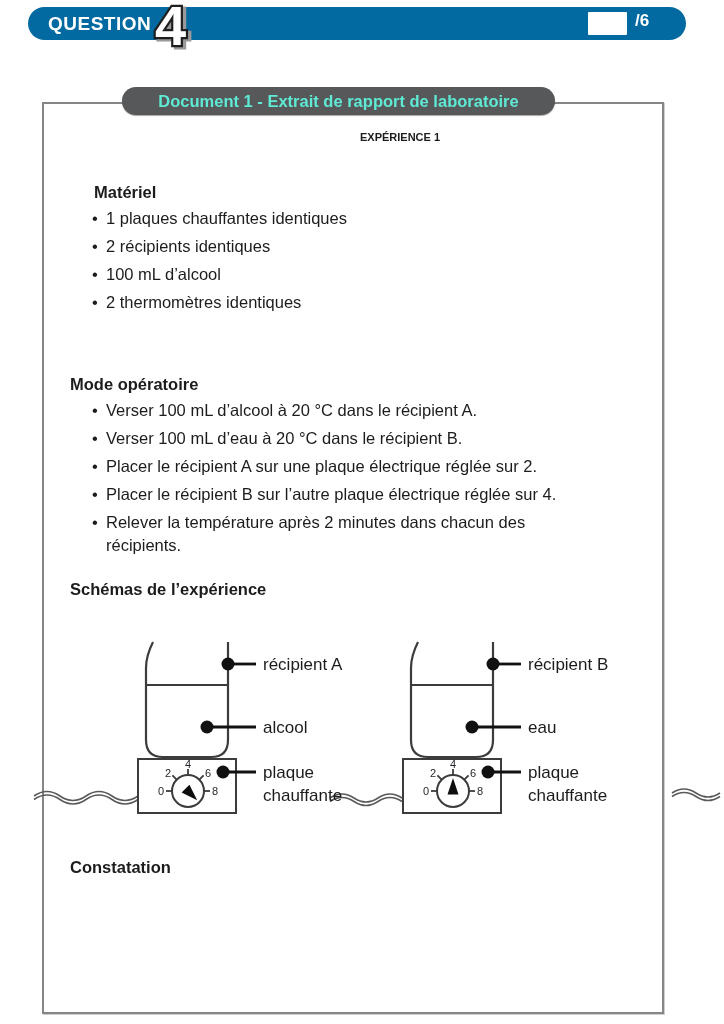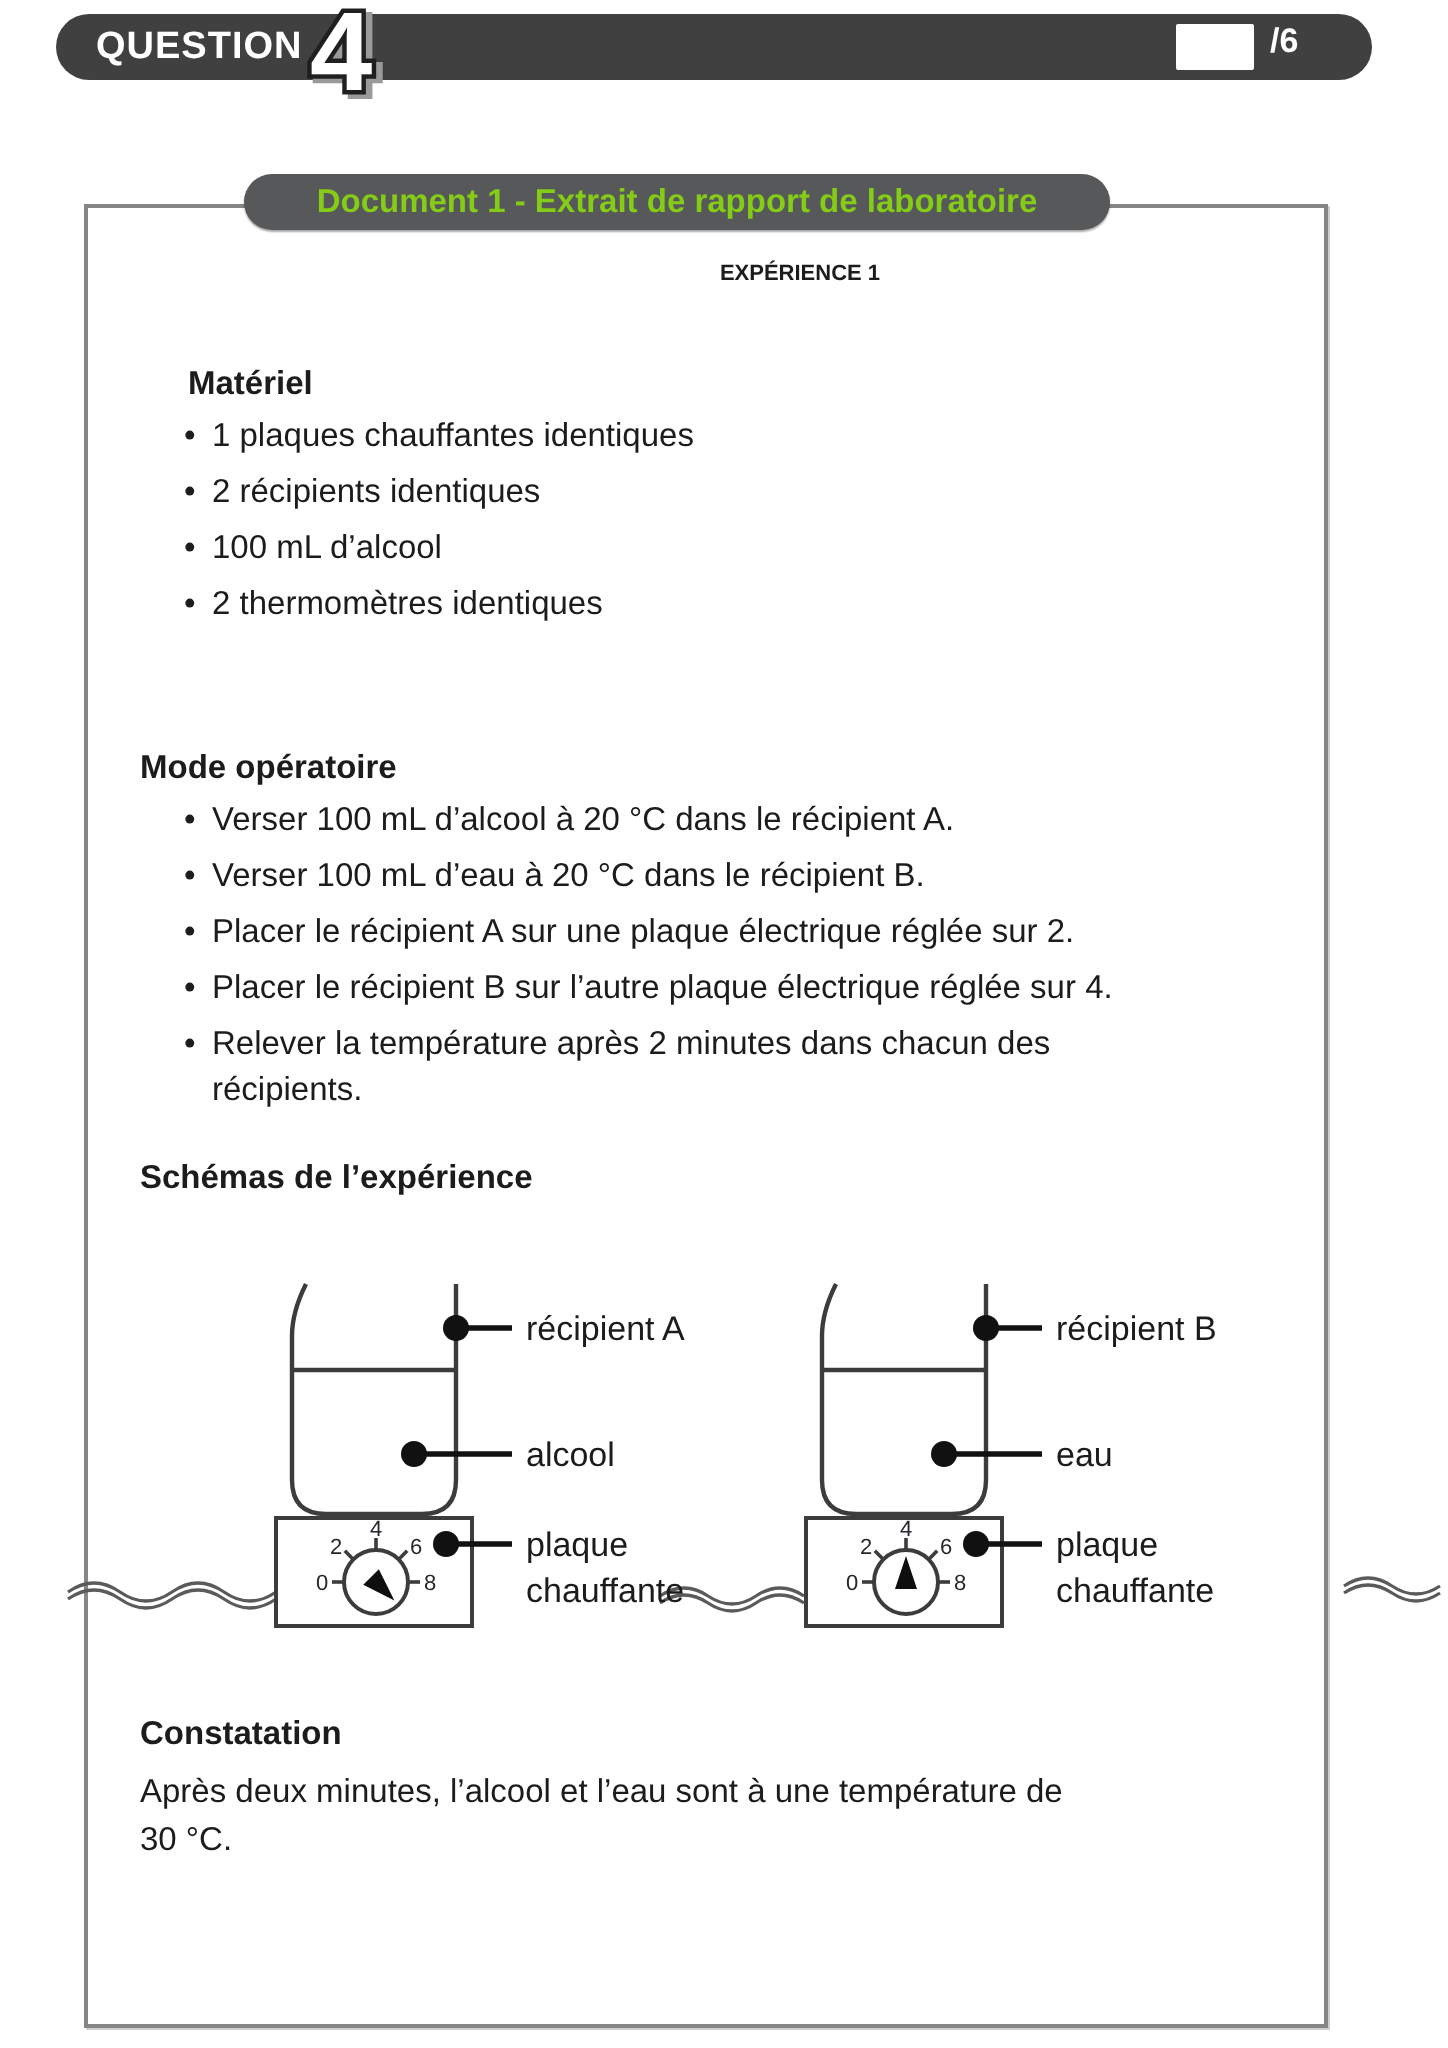--- a/index.html
+++ b/index.html
@@ -5,21 +5,21 @@
   * { margin:0; padding:0; box-sizing:border-box; }
   html,body { background:#ffffff; }
   .page {
     position:relative; width:724px; height:1024px;
     background:#ffffff; overflow:hidden;
     font-family:"Liberation Sans", sans-serif; color:#1c1c1c;
   }
   
   .qbar {
     position:absolute; left:28px; top:7px; width:658px; height:33px;
-    background:#404040; border-radius:17px; z-index:1;
+    background:#0369a1; border-radius:17px; z-index:1;
   }
   .qbar-label {
     position:absolute; left:20px; top:6px;
     color:#ffffff; font-size:19px; font-weight:bold; letter-spacing:0.5px;
   }
   .qnum-svg { position:absolute; left:138px; top:-4px; z-index:2; }
   .qnum-shadow { fill:#9a9a9a; stroke:#9a9a9a; stroke-width:5px; paint-order:stroke; }
   .qnum-main  { fill:#ffffff; stroke:#1f1f1f; stroke-width:4.5px; paint-order:stroke; }
   .score-box {
     position:absolute; left:560px; top:5px; width:39px; height:23px;
@@ -31,21 +31,21 @@
   }
   
   .docbox {
     position:absolute; left:42px; top:102px; width:622px; height:912px;
     border:2px solid #868686; background:#ffffff;
     box-shadow:1px 1px 0 #cfcfcf;
   }
   .doc-pill {
     position:absolute; left:122px; top:87px; width:433px; height:28px;
     background:#57585a; border-radius:14px; z-index:3;
-    color:#84cc16; font-size:16.5px; font-weight:bold;
+    color:#5eead4; font-size:16.5px; font-weight:bold;
     text-align:center; line-height:28px;
     box-shadow:0 1px 1px rgba(0,0,0,0.35);
   }
   .exp-title {
     position:absolute; left:42px; top:131px; width:716px;
     text-align:center; font-size:11px; font-weight:bold;
   }
   .sec-heading { position:absolute; left:70px; font-size:16.5px; font-weight:bold; }
   .h-materiel { top:183px;margin-left:24px; }
   .h-mode { top:375px; }
@@ -188,16 +188,14 @@
         <circle class="callout-dot" cx="488" cy="152" r="6.5"></circle>
         <text class="dlabel" x="528" y="50">récipient B</text>
         <text class="dlabel" x="528" y="113">eau</text>
         <text class="dlabel" x="528" y="158">plaque</text>
         <text class="dlabel" x="528" y="181">chauffante</text>
       </g>
     </g>
   </svg>
 
   <div class="sec-heading h-constat">Constatation</div>
-  <div class="constat-text">Après deux minutes, l’alcool et l’eau sont à une température de
-30 °C.</div>
 
 </div>
 
 </body></html>

